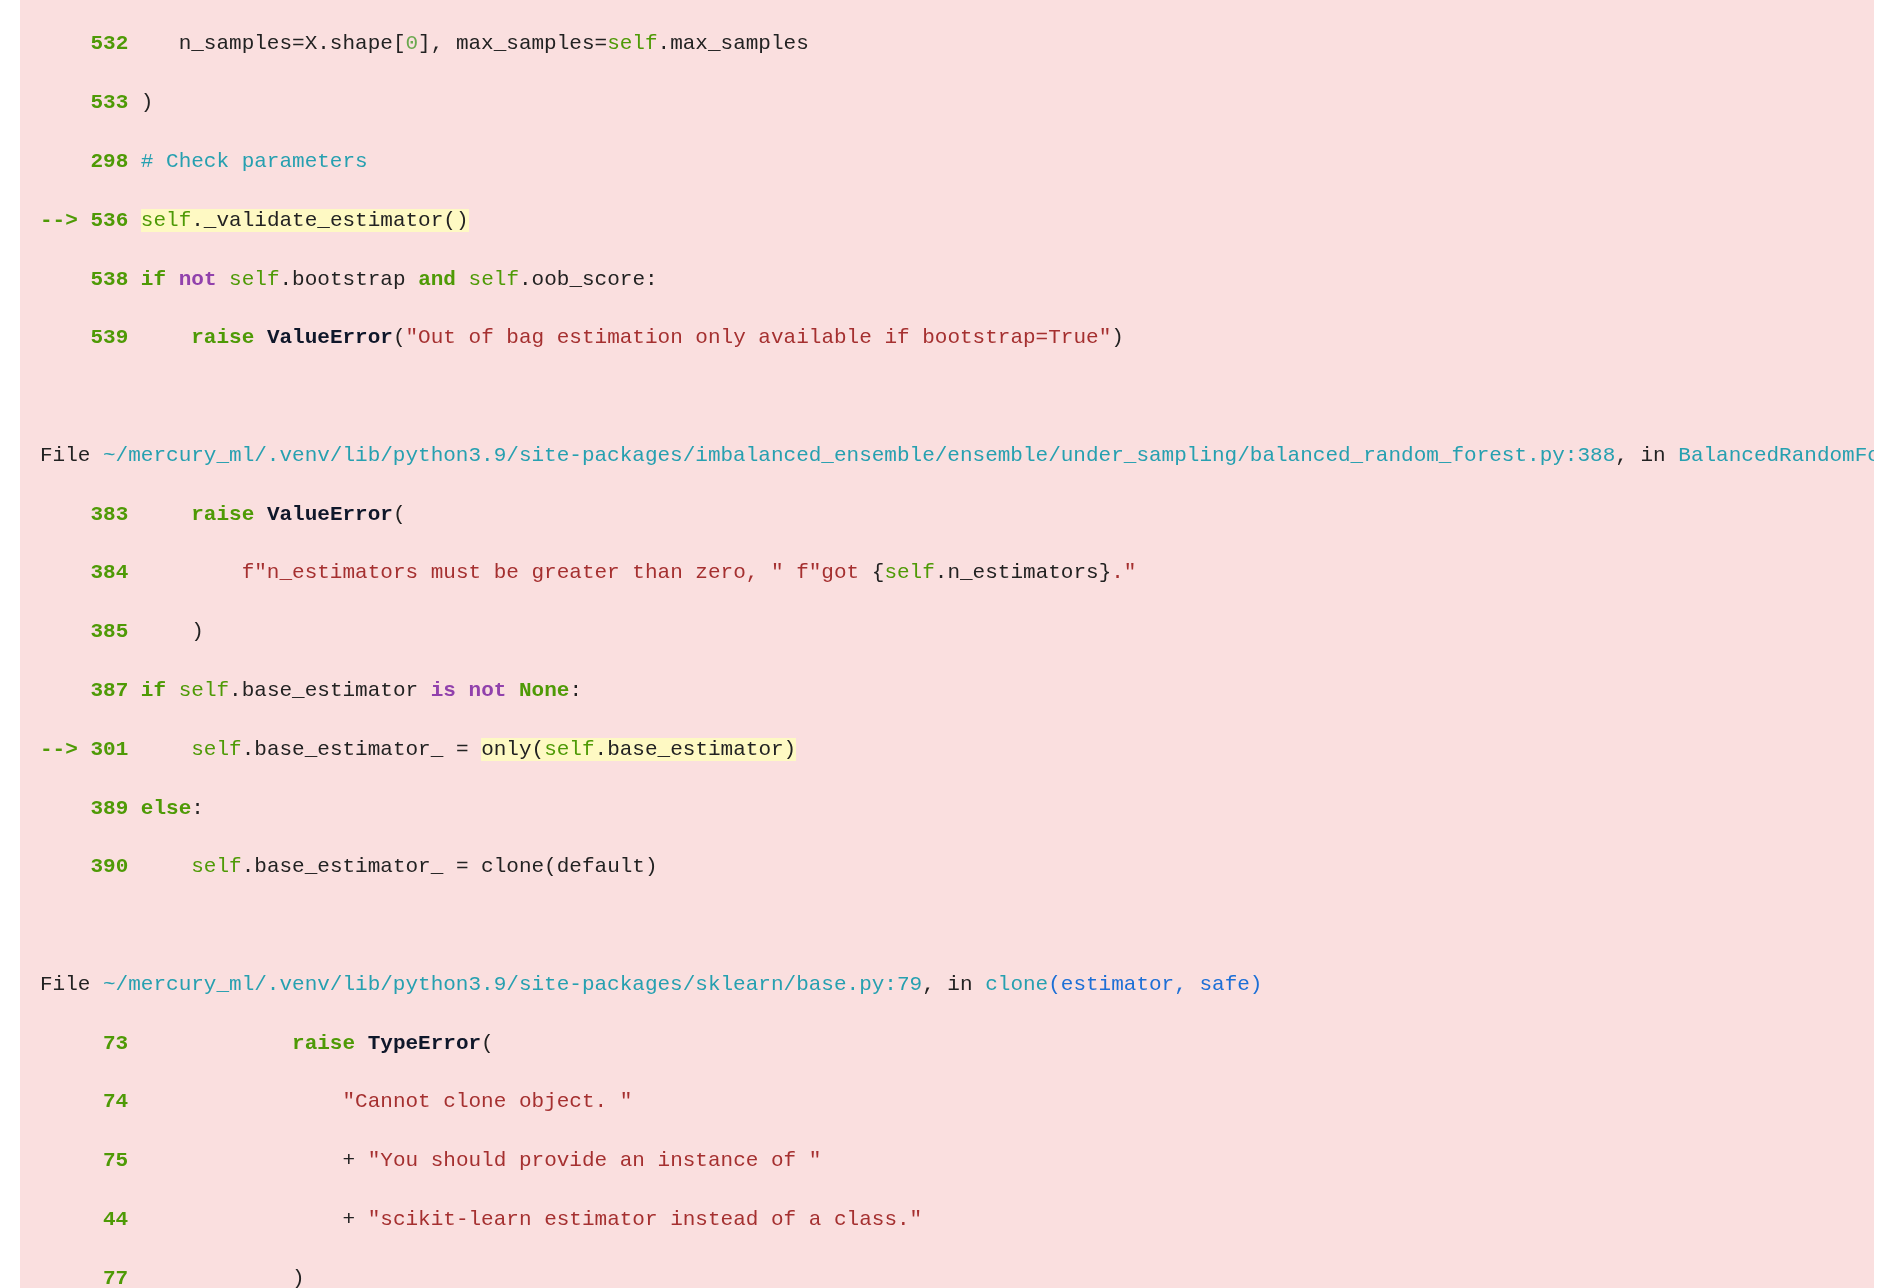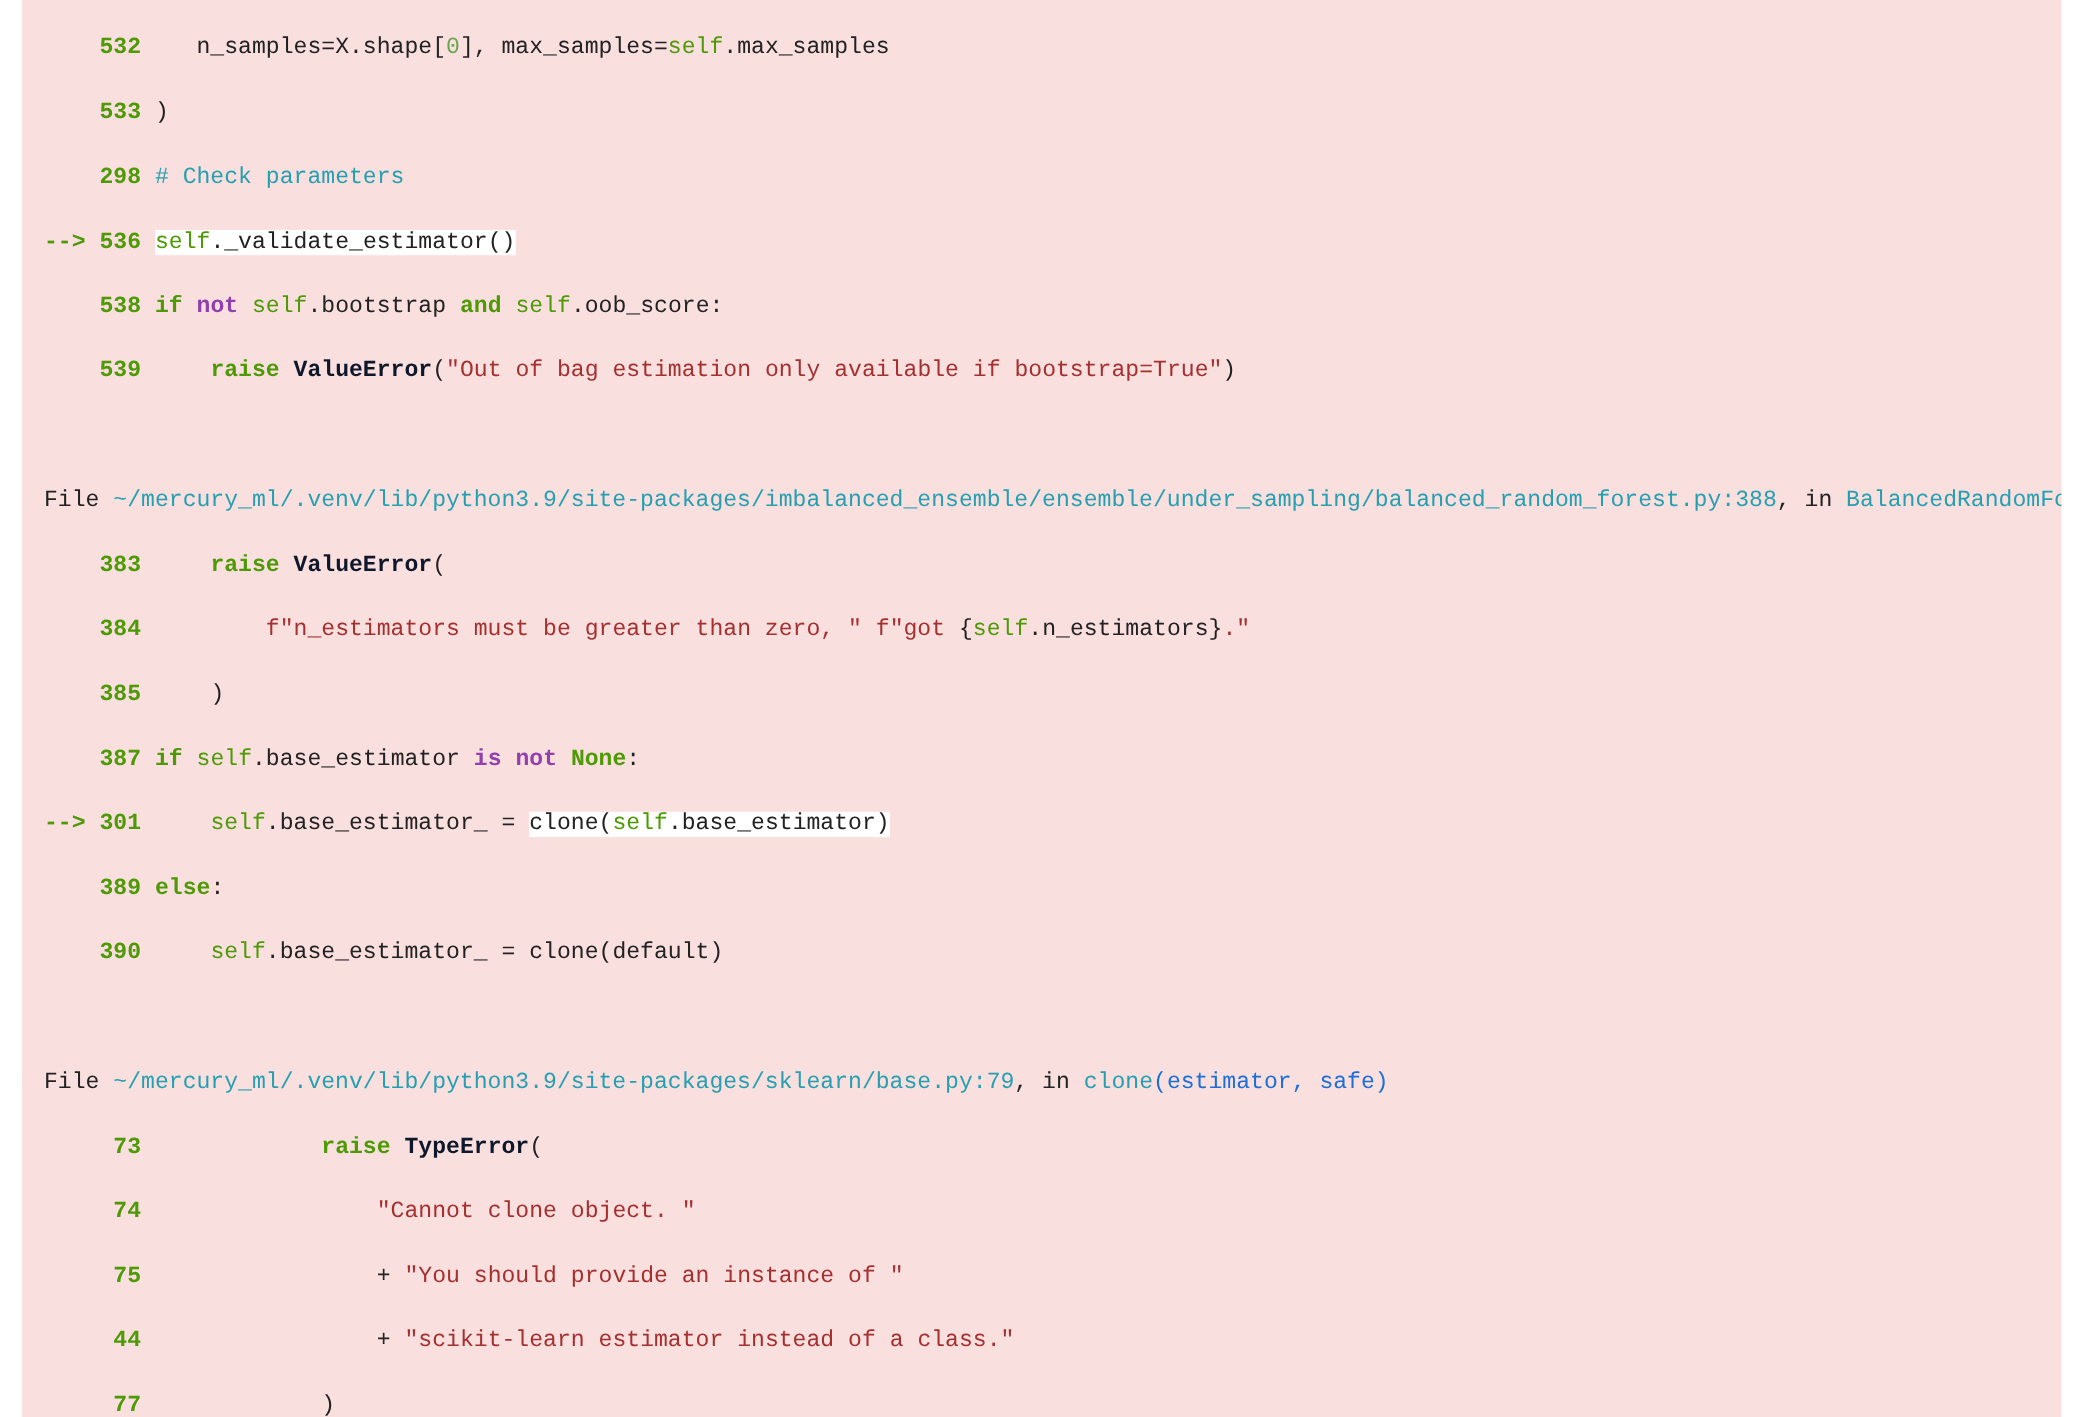--- a/index.html
+++ b/index.html
@@ -21,40 +21,40 @@
   .c-lineno { color: #4e9a06; font-weight: bold; }
   .c-arrow  { color: #4e9a06; font-weight: bold; }
   .c-kw     { color: #4e9a06; font-weight: bold; }
   .c-op-not { color: #9141ac; font-weight: bold; }
   .c-teal   { color: #26a0b0; }
   .c-blue   { color: #1c6fd6; }
   .c-err    { color: #0f172a; font-weight: bold; }
   .c-str    { color: #a53030; }
   .c-num    { color: #6aa84f; }
   .c-self   { color: #4e9a06; }
-  .hl { background: #ffffff; }
+  .hl { background: #fef9c3; }
   .plain { color: #222222; }
 </style>
 </head>
 <body>
 
 <div class="traceback-container">
 <div>    <span class="c-lineno">532</span><span class="plain">    n_samples</span><span class="plain">=X.shape[</span><span class="c-num">0</span><span class="plain">], max_samples=</span><span class="c-self">self</span><span class="plain">.max_samples</span></div>
 <div>    <span class="c-lineno">533</span><span class="plain"> )</span></div>
 <div>    <span class="c-lineno">298</span><span class="c-teal"> # Check parameters</span></div>
 <div><span class="c-arrow">--&gt;</span> <span class="c-lineno">536</span> <span class="hl"><span class="c-self">self</span><span class="plain">._validate_estimator()</span></span></div>
 <div>    <span class="c-lineno">538</span> <span class="c-kw">if</span> <span class="c-op-not">not</span> <span class="c-self">self</span><span class="plain">.bootstrap</span> <span class="c-kw">and</span> <span class="c-self">self</span><span class="plain">.oob_score:</span></div>
 <div>    <span class="c-lineno">539</span>     <span class="c-kw">raise</span> <span class="c-err">ValueError</span><span class="plain">(</span><span class="c-str">"Out of bag estimation only available if bootstrap=True"</span><span class="plain">)</span></div>
 <div> </div>
 <div><span class="plain">File </span><span class="c-teal">~/mercury_ml/.venv/lib/python3.9/site-packages/imbalanced_ensemble/ensemble/under_sampling/balanced_random_forest.py:388</span><span class="plain">, in </span><span class="c-teal">BalancedRandomForestClassifier._validate_estimator</span></div>
 <div>    <span class="c-lineno">383</span>     <span class="c-kw">raise</span> <span class="c-err">ValueError</span><span class="plain">(</span></div>
 <div>    <span class="c-lineno">384</span>         <span class="c-str">f"n_estimators must be greater than zero, "</span><span class="plain"> </span><span class="c-str">f"got </span><span class="plain">{</span><span class="c-self">self</span><span class="plain">.n_estimators</span><span class="plain">}</span><span class="c-str">."</span></div>
 <div>    <span class="c-lineno">385</span>     <span class="plain">)</span></div>
 <div>    <span class="c-lineno">387</span> <span class="c-kw">if</span> <span class="c-self">self</span><span class="plain">.base_estimator</span> <span class="c-op-not">is</span> <span class="c-op-not">not</span> <span class="c-kw">None</span><span class="plain">:</span></div>
-<div><span class="c-arrow">--&gt;</span> <span class="c-lineno">301</span>     <span class="c-self">self</span><span class="plain">.base_estimator_ = </span><span class="hl"><span class="plain">clone(</span><span class="c-self">self</span><span class="plain">.base_estimator)</span></span></div>
+<div><span class="c-arrow">--&gt;</span> <span class="c-lineno">301</span>     <span class="c-self">self</span><span class="plain">.base_estimator_ = </span><span class="hl"><span class="plain">only(</span><span class="c-self">self</span><span class="plain">.base_estimator)</span></span></div>
 <div>    <span class="c-lineno">389</span> <span class="c-kw">else</span><span class="plain">:</span></div>
 <div>    <span class="c-lineno">390</span>     <span class="c-self">self</span><span class="plain">.base_estimator_ = clone(default)</span></div>
 <div> </div>
 <div><span class="plain">File </span><span class="c-teal">~/mercury_ml/.venv/lib/python3.9/site-packages/sklearn/base.py:79</span><span class="plain">, in </span><span class="c-teal">clone</span><span class="c-blue">(</span><span class="c-blue">estimator</span><span class="c-blue">, </span><span class="c-blue">safe</span><span class="c-blue">)</span></div>
 <div>     <span class="c-lineno">73</span>             <span class="c-kw">raise</span> <span class="c-err">TypeError</span><span class="plain">(</span></div>
 <div>     <span class="c-lineno">74</span>                 <span class="c-str">"Cannot clone object. "</span></div>
 <div>     <span class="c-lineno">75</span>                 <span class="plain">+ </span><span class="c-str">"You should provide an instance of "</span></div>
 <div>     <span class="c-lineno">44</span>                 <span class="plain">+ </span><span class="c-str">"scikit-learn estimator instead of a class."</span></div>
 <div>     <span class="c-lineno">77</span>             <span class="plain">)</span></div>
 

